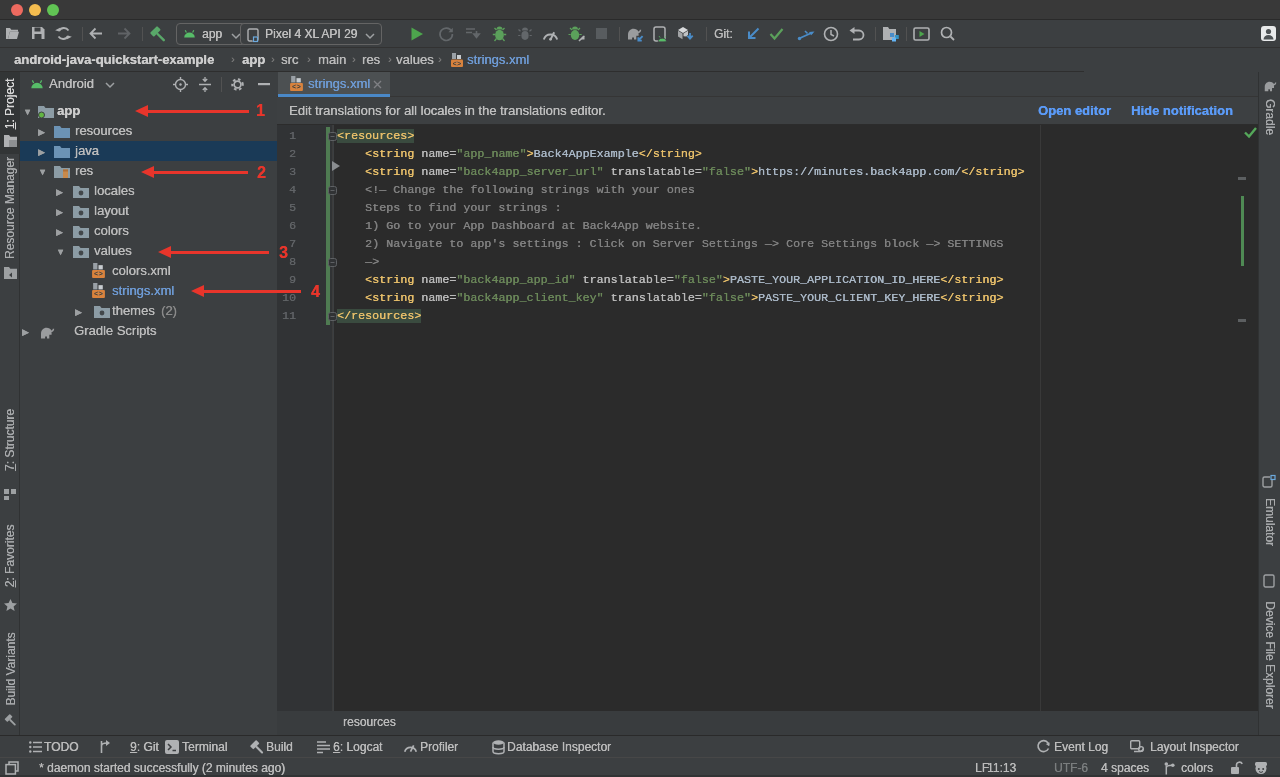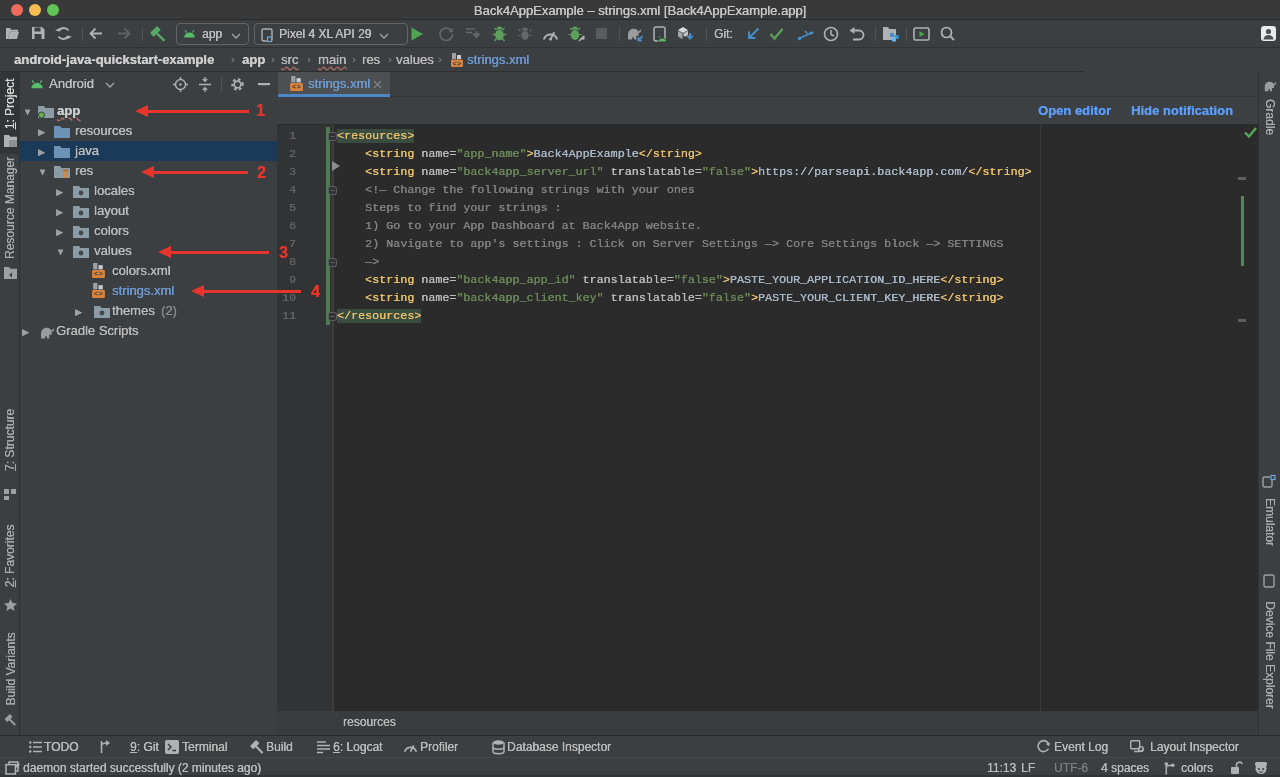--- a/index.html
+++ b/index.html
@@ -11,21 +11,21 @@
 #titlebar .dot{position:absolute;top:3.5px;width:12px;height:12px;border-radius:50%}
 #title{position:absolute;top:2.5px;width:100%;text-align:center;color:#C7C7C7;font-size:13px;font-weight:500}
 
 #toolbar{position:absolute;left:0;top:20px;width:1280px;height:28px;background:#3C3F41;border-bottom:1px solid #323232}
 .tsep{position:absolute;top:7px;width:1px;height:14px;background:#525252}
 .combo{position:absolute;top:3px;height:22px;border:1px solid #646464;border-radius:4px;background:#3C3F41;color:#BFBFBF;font-size:12px}
 
 #navbar{position:absolute;left:0;top:48px;width:1084px;height:24px;background:#3C3F41;border-bottom:1px solid #2e2e2e;font-size:13px}
 #navbar span{position:absolute;top:4px;white-space:nowrap}
 .crsep{color:#777;font-size:11px;top:5px !important}
-.wavy{text-decoration:underline;text-decoration-style:wavy;text-decoration-color:#C4524B;text-decoration-thickness:1px;text-underline-offset:2px}
+.wavy{text-decoration-style:wavy;text-decoration-color:#C4524B;text-decoration-thickness:1px;text-underline-offset:2px}
 
 #stripeL{position:absolute;left:0;top:72px;width:20px;height:663px;background:#3C3F41;border-right:1px solid #303233}
 #stripeR{position:absolute;left:1258px;top:72px;width:22px;height:663px;background:#3C3F41;border-left:1px solid #303233}
 .vlab{position:absolute;font-size:12px;color:#A9ABAD;white-space:nowrap;height:14px;line-height:14px;text-align:center}
 .rotL{transform:rotate(-90deg)}
 .rotR{transform:rotate(90deg)}
 
 #treehead{position:absolute;left:20px;top:72px;width:257px;height:25px;background:#3C3F41;font-size:13px}
 #tabbar{position:absolute;left:277px;top:72px;width:981px;height:25px;background:#3C3F41;border-bottom:1px solid #353535}
 #tab1{position:absolute;left:1px;top:0;width:112px;height:25px;background:#4C5052;border-bottom:3px solid #4A88C7}
@@ -52,21 +52,20 @@
 
 .aline{position:absolute;height:3px;background:#E8352B;z-index:50}
 .ahead{position:absolute;width:0;height:0;border-top:6px solid transparent;border-bottom:6px solid transparent;border-right:13px solid #E8352B;z-index:50}
 .anum{position:absolute;color:#E8352B;font-size:16px;font-weight:bold;z-index:50}
 </style></head>
 <body>
 <div id="titlebar">
   <div class="dot" style="left:11px;background:#EE6A5F"></div>
   <div class="dot" style="left:29px;background:#F5BD4F"></div>
   <div class="dot" style="left:47px;background:#61C454"></div>
-  <div id="title">Back4AppExample – strings.xml [Back4AppExample.app]</div>
 </div>
 <div id="toolbar">
   <svg style="left:5px;top:7px" width="15" height="14" viewBox="0 0 15 14">
       <path d="M1 1h4l1.3 1.8H13v2H4.8L3 12H1z" fill="#AFB1B3"></path>
       <path d="M4.8 4.8H14L12 12H3z" fill="#AFB1B3"></path>
     </svg>
   <svg style="left:31px;top:6px" width="14" height="14" viewBox="0 0 14 14">
       <path d="M1 1h10l2.5 2.5V13H1z" fill="#AFB1B3"></path>
       <rect x="3.5" y="1.5" width="6" height="4" fill="#3C3F41"></rect>
       <rect x="3.5" y="8" width="7" height="5" fill="#3C3F41"></rect>
@@ -95,21 +94,21 @@
     <svg style="left:6px;top:5px" width="13" height="11" viewBox="0 0 13 11">
         <path d="M1.2 8.5a5.3 5 0 0 1 10.6 0z" fill="#57BD68"></path>
         <line x1="3.4" y1="3.6" x2="2.2" y2="1.2" stroke="#57BD68" stroke-width="1.1"></line>
         <line x1="9.6" y1="3.6" x2="10.8" y2="1.2" stroke="#57BD68" stroke-width="1.1"></line>
       </svg>
     <span style="position:absolute;left:25px;top:3px">app</span>
     <svg style="left:54px;top:9px" width="10" height="6" viewBox="0 0 10 6">
         <path d="M1 1l4 4 4-4" fill="none" stroke="#9DA0A2" stroke-width="1.5"></path>
       </svg>
   </div>
-  <div class="combo" style="left:254px;width:154px">
+  <div class="combo" style="left:240px;width:142px">
     <svg style="left:6px;top:4px" width="12" height="14" viewBox="0 0 12 14">
         <rect x="1" y="1" width="10" height="12" rx="1.5" fill="none" stroke="#AFB1B3" stroke-width="1.4"></rect>
         <rect x="5.5" y="8" width="5" height="5.5" fill="#3C3F41"></rect>
         <rect x="6.5" y="9" width="4" height="4.5" fill="none" stroke="#6CA9DC" stroke-width="1.2"></rect>
       </svg>
     <span style="position:absolute;left:24px;top:3px">Pixel 4 XL API 29</span>
     <svg style="left:124px;top:9px" width="10" height="6" viewBox="0 0 10 6">
         <path d="M1 1l4 4 4-4" fill="none" stroke="#9DA0A2" stroke-width="1.5"></path>
       </svg>
   </div>
@@ -408,56 +407,57 @@
         <circle cx="8" cy="8" r="2.4" fill="#42474A"></circle>
       </svg>
       <span class="tlabel" style="left:92px">themes</span>
       <span class="tlabel" style="left:141px;color:#8A8A8A">(2)</span>
     </div>
   <div class="trow" style="top:224px">
       <span class="tw" style="left:2px">▶</span>
       <svg style="left:19px;top:4px" width="16" height="14" viewBox="0 0 16 14">
         <path fill="#9A9C9E" d="M2 13.5V8.8c0-3.6 2.4-6 5.6-6 2.2 0 3.9 1 4.8 2.6.8-.2 1.4-.9 1.4-1.7h1.4c0 1.8-1.1 3.1-2.7 3.4l.1.8v1.9h-2.3v3.7H8v-2.1c-.6.2-1.3.2-1.9 0v2.1H2z"></path>
       </svg>
-      <span class="tlabel" style="left:36px">Gradle Scripts</span>
+      <span class="tlabel" style="left:54px">Gradle Scripts</span>
     </div>
 </div>
 <div class="ahead" style="left:135px;top:105px"></div>
 <div class="aline" style="left:147px;top:109.5px;width:102px"></div>
 <div class="anum" style="left:256px;top:102px">1</div>
 <div class="ahead" style="left:141px;top:166px"></div>
 <div class="aline" style="left:153px;top:170.5px;width:95px"></div>
 <div class="anum" style="left:257px;top:164px">2</div>
 <div class="ahead" style="left:158px;top:246px"></div>
 <div class="aline" style="left:170px;top:250.5px;width:99px"></div>
 <div class="anum" style="left:279px;top:244px">3</div>
 <div class="ahead" style="left:191px;top:285px"></div>
 <div class="aline" style="left:203px;top:289.5px;width:98px"></div>
 <div class="anum" style="left:311px;top:283px">4</div>
 <div id="notif">
+  <span style="position:absolute;left:12px;top:6px;color:#BEBEBE">Edit translations for all locales in the translations editor.</span>
   <span style="position:absolute;left:761px;top:6px;color:#5B9BF8;font-weight:600">Open editor</span>
   <span style="position:absolute;left:854px;top:6px;color:#5B9BF8;font-weight:600">Hide notification</span>
 </div>
 <div id="gutter"></div>
 <div id="editor"></div>
 <div style="position:absolute;left:326px;top:127px;width:4px;height:198px;background:#4F7B52"></div>
 <pre id="lnums">1
 2
 3
 4
 5
 6
 7
 8
 9
 10
 11</pre>
 <pre id="code"><span class="hl"><span class="tg">&lt;resources&gt;</span></span>
     <span class="tg">&lt;string</span> <span class="at">name=</span><span class="av">"app_name"</span><span class="tg">&gt;</span><span class="tx">Back4AppExample</span><span class="tg">&lt;/string&gt;</span>
-    <span class="tg">&lt;string</span> <span class="at">name=</span><span class="av">"back4app_server_url"</span> <span class="at">translatable=</span><span class="av">"false"</span><span class="tg">&gt;</span><span class="tx">https://parseapi.back4app.com/</span><span class="tg">&lt;/string&gt;</span>
+    <span class="tg">&lt;string</span> <span class="at">name=</span><span class="av">"back4app_server_url"</span> <span class="at">translatable=</span><span class="av">"false"</span><span class="tg">&gt;</span><span class="tx">https://minutes.back4app.com/</span><span class="tg">&lt;/string&gt;</span>
     <span class="cm">&lt;!— Change the following strings with your ones</span>
     <span class="cm">Steps to find your strings :</span>
     <span class="cm">1) Go to your App Dashboard at Back4App website.</span>
     <span class="cm">2) Navigate to app's settings : Click on Server Settings —&gt; Core Settings block —&gt; SETTINGS</span>
     <span class="cm">—&gt;</span>
     <span class="tg">&lt;string</span> <span class="at">name=</span><span class="av">"back4app_app_id"</span> <span class="at">translatable=</span><span class="av">"false"</span><span class="tg">&gt;</span><span class="tx">PASTE_YOUR_APPLICATION_ID_HERE</span><span class="tg">&lt;/string&gt;</span>
     <span class="tg">&lt;string</span> <span class="at">name=</span><span class="av">"back4app_client_key"</span> <span class="at">translatable=</span><span class="av">"false"</span><span class="tg">&gt;</span><span class="tx">PASTE_YOUR_CLIENT_KEY_HERE</span><span class="tg">&lt;/string&gt;</span>
 <span class="hl"><span class="tg">&lt;/resources&gt;</span></span></pre>
 <div style="position:absolute;left:1040px;top:125px;width:1px;height:586px;background:#393939"></div>
 <svg style="left:328px;top:132px" width="9" height="9" viewBox="0 0 9 9">
@@ -536,23 +536,23 @@
       <path d="M4 11.5h6.5M10.5 11.5a5 5 0 0 0 3-3" fill="none" stroke="#AFB1B3" stroke-width="1.4"></path>
       <circle cx="11" cy="9" r="2.4" fill="none" stroke="#AFB1B3" stroke-width="1.4"></circle>
     </svg>
   <span class="bwitem" style="left:1150px">Layout Inspector</span>
 </div>
 <div id="statusbar">
   <svg style="left:5px;top:3px" width="14" height="14" viewBox="0 0 14 14">
       <rect x="1" y="3.6" width="9.4" height="9.4" fill="none" stroke="#AFB1B3" stroke-width="1.5"></rect>
       <path d="M4 3.4V1h9v9h-2.4" fill="none" stroke="#AFB1B3" stroke-width="1.5"></path>
     </svg>
-  <span class="sbitem" style="left:15px">* daemon started successfully (2 minutes ago)</span>
+  <span class="sbitem" style="left:39px">* daemon started successfully (2 minutes ago)</span>
   <span class="sbitem" style="left:987px">11:13</span>
-  <span class="sbitem" style="left:1021px">LF</span>
+  <span class="sbitem" style="left:975px">LF</span>
   <span class="sbitem" style="left:1054px;color:#7A7D7E">UTF-6</span>
   <span class="sbitem" style="left:1101px">4 spaces</span>
   <svg style="left:1164px;top:4px" width="11" height="13" viewBox="0 0 11 13">
       <path d="M2.3 3.5v9M2.3 6c0-2 1.8-2.7 6-2.7" fill="none" stroke="#AFB1B3" stroke-width="1.5"></path>
       <circle cx="2.3" cy="2" r="1.8" fill="#AFB1B3"></circle>
       <circle cx="8.8" cy="3.3" r="1.8" fill="#AFB1B3"></circle>
     </svg>
   <span class="sbitem" style="left:1181px">colors</span>
   <svg style="left:1230px;top:3px" width="13" height="14" viewBox="0 0 13 14">
       <rect x="1" y="6" width="8" height="7" rx="1" fill="#AFB1B3"></rect>

